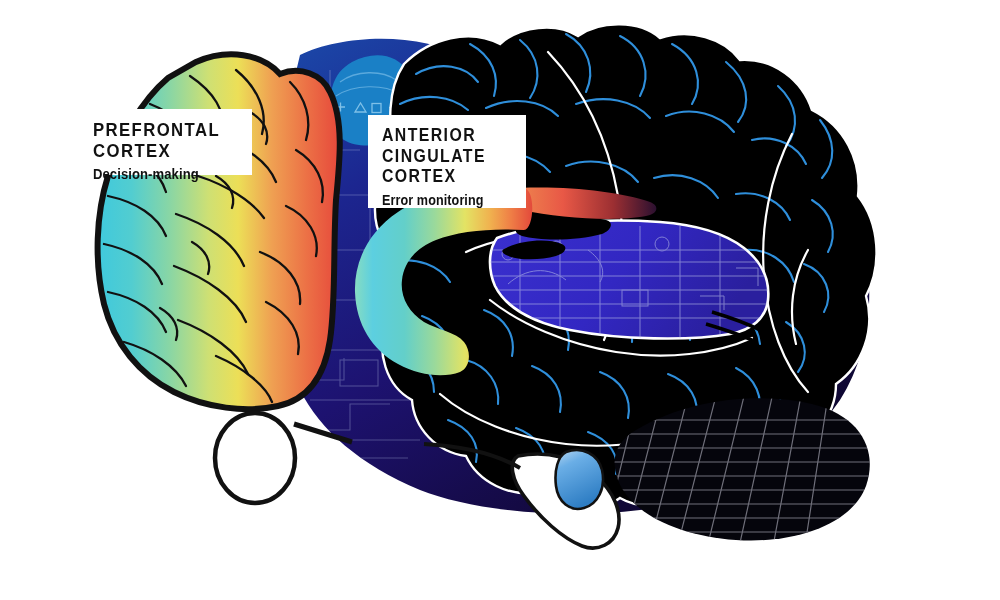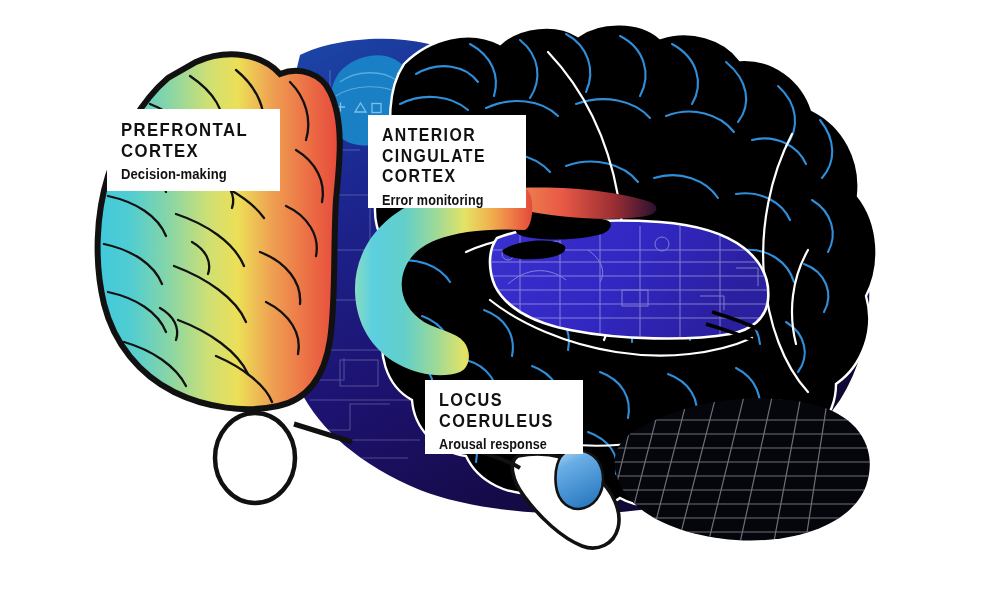--- a/index.html
+++ b/index.html
@@ -37,21 +37,21 @@
     color:#111111;
     font-size:14.5px;
     line-height:17px;
     letter-spacing:0.1px;
     margin-top:5px;
     transform:scaleX(0.9);
     transform-origin:left center;
     white-space:nowrap;
   }
 
-  #box-pfc{left:107px;top:109px;width:173px;height:82px;}
+  #box-pfc{left:79px;top:109px;width:173px;height:66px;}
   #box-acc{left:368px;top:115px;width:158px;height:93px;}
   #box-lc {left:425px;top:380px;width:158px;height:74px;}
 
   #box-acc .label-title{font-size:18px;line-height:20.5px;}
   #box-acc .label-sub{font-size:14px;}
   #box-lc .label-title{font-size:18.5px;line-height:20.5px;}
   #box-lc .label-sub{font-size:14px;}
 </style>
 </head>
 <body>
@@ -379,19 +379,14 @@
     <div class="label-sub">Decision-making</div>
   </div>
 
   <div class="label-box" id="box-acc">
     <div class="label-title">ANTERIOR
 CINGULATE
 CORTEX</div>
     <div class="label-sub">Error monitoring</div>
   </div>
 
-  <div class="label-box" id="box-lc">
-    <div class="label-title">LOCUS
-COERULEUS</div>
-    <div class="label-sub">Arousal response</div>
-  </div>
 
 </div>
 
 </body></html>

